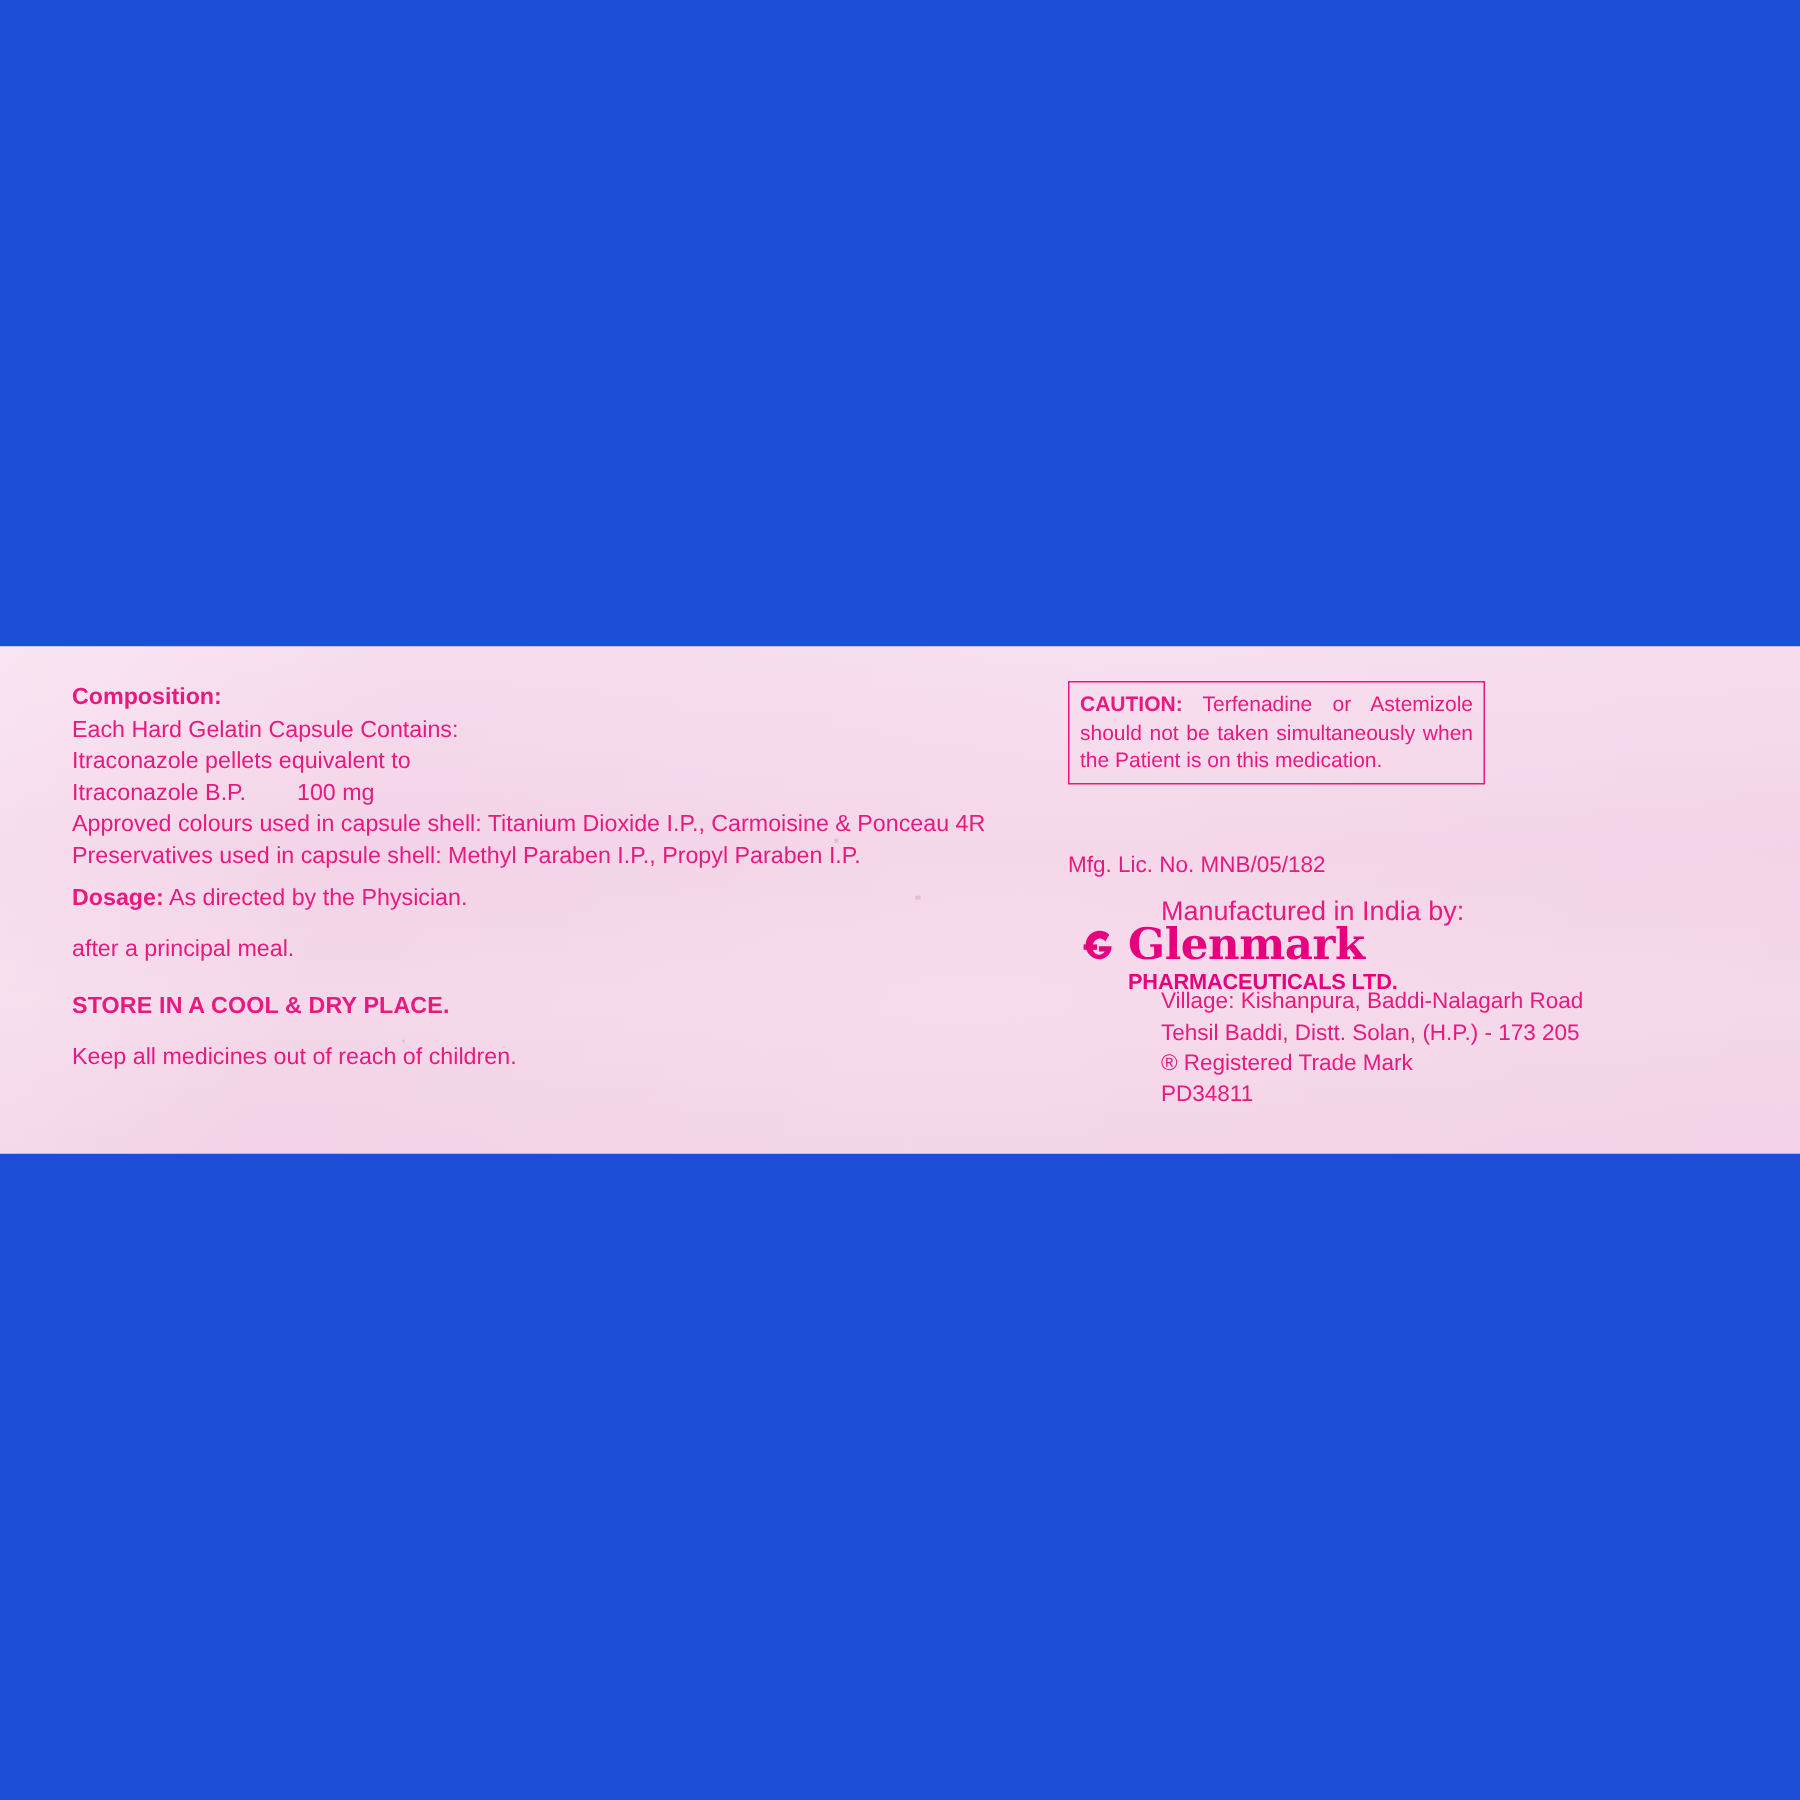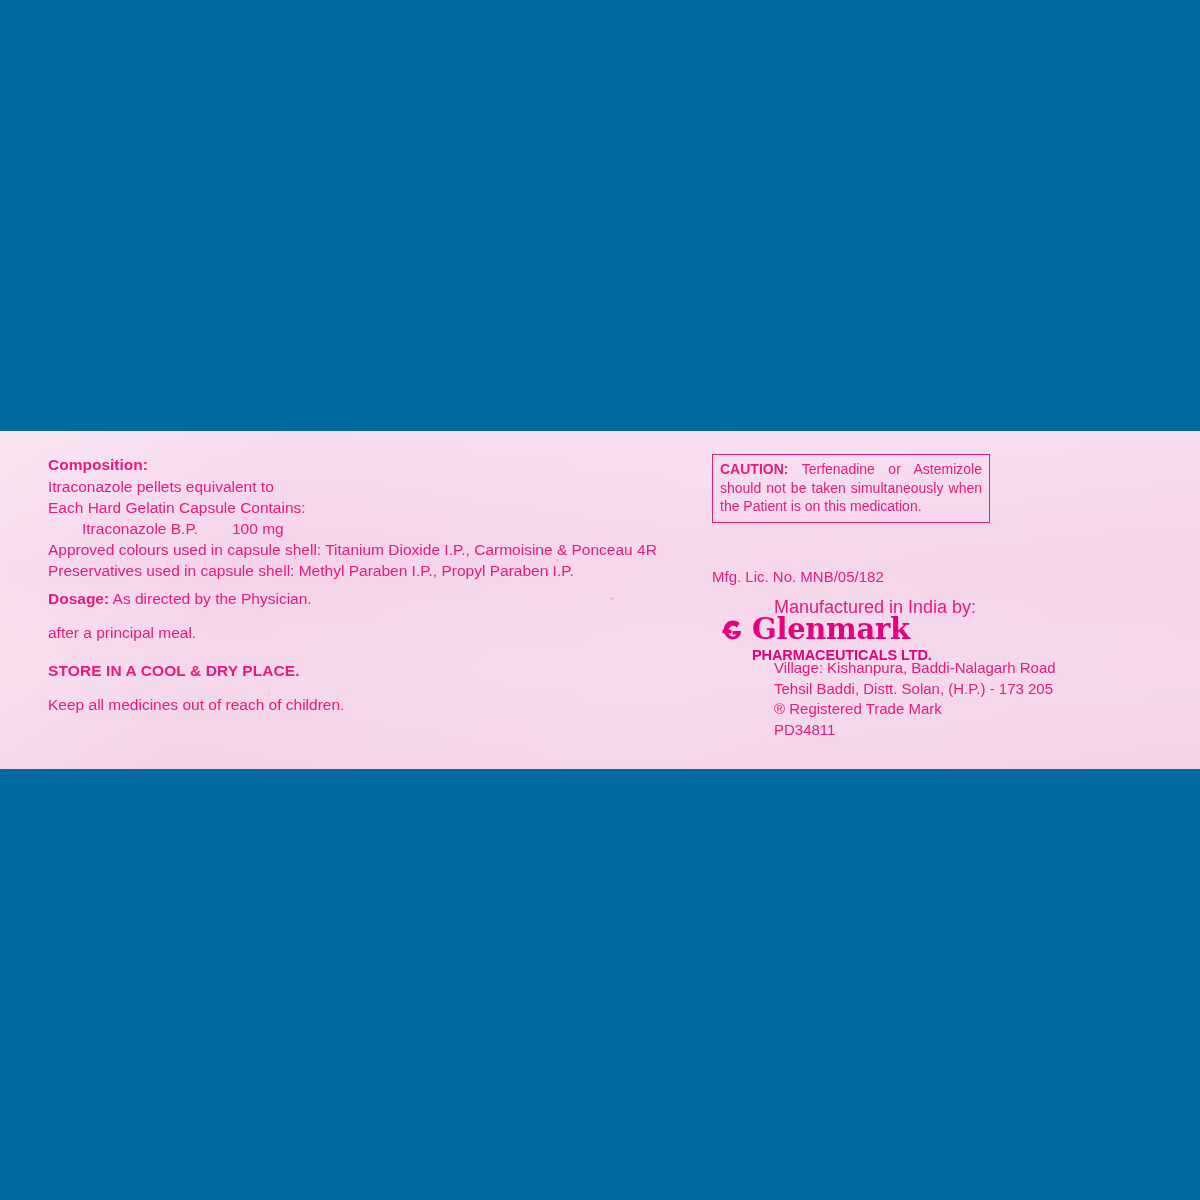--- a/index.html
+++ b/index.html
@@ -9,21 +9,21 @@
     width: 1200px;
     height: 1200px;
     overflow: hidden;
     font-family: "Liberation Sans", sans-serif;
   }
 
   #page {
     position: relative;
     width: 1200px;
     height: 1200px;
-    background: #0369a1;
+    background: #1d4ed8;
   }
 
   
   #carton {
     position: absolute;
     left: 0;
     top: 431px;
     width: 1200px;
     height: 338px;
     background: #f6d7ea;
@@ -72,21 +72,20 @@
 
   .comp-head {
     font-weight: bold;
     font-size: 15.5px;
     margin-bottom: 1px;
   }
 
   .row-two {
     display: block;
     white-space: pre;
-    margin-left: 34px;
   }
 
   .amt {
     display: inline-block;
     width: 150px;
   }
 
   .gap-sm { height: 7px; }
   .gap-md { height: 13px; }
   .gap-lg { height: 17px; }
@@ -182,22 +181,22 @@
 <div id="page">
 
   <div id="carton">
 
     <div class="speck" style="left:556px; top:128px; width:3px; height:3px;"></div>
     <div class="speck" style="left:610px; top:166px; width:4px; height:3px;"></div>
     <div class="speck" style="left:268px; top:262px; width:2px; height:2px;"></div>
 
     <div class="left-col">
       <div class="comp-head">Composition:</div>
+      <div class="line">Each Hard Gelatin Capsule Contains:</div>
       <div class="line">Itraconazole pellets equivalent to</div>
-      <div class="line">Each Hard Gelatin Capsule Contains:</div>
       <div class="row-two"><span class="amt">Itraconazole B.P.</span><span>100 mg</span></div>
       <div class="line">Approved colours used in capsule shell: Titanium Dioxide I.P., Carmoisine &amp; Ponceau 4R</div>
       <div class="line">Preservatives used in capsule shell: Methyl Paraben I.P., Propyl Paraben I.P.</div>
 
       <div class="gap-sm"></div>
       <div><span class="bold">Dosage:</span> <span>As directed by the Physician.</span></div>
 
       <div class="gap-md"></div>
       <div class="line">after a principal meal.</div>
 

